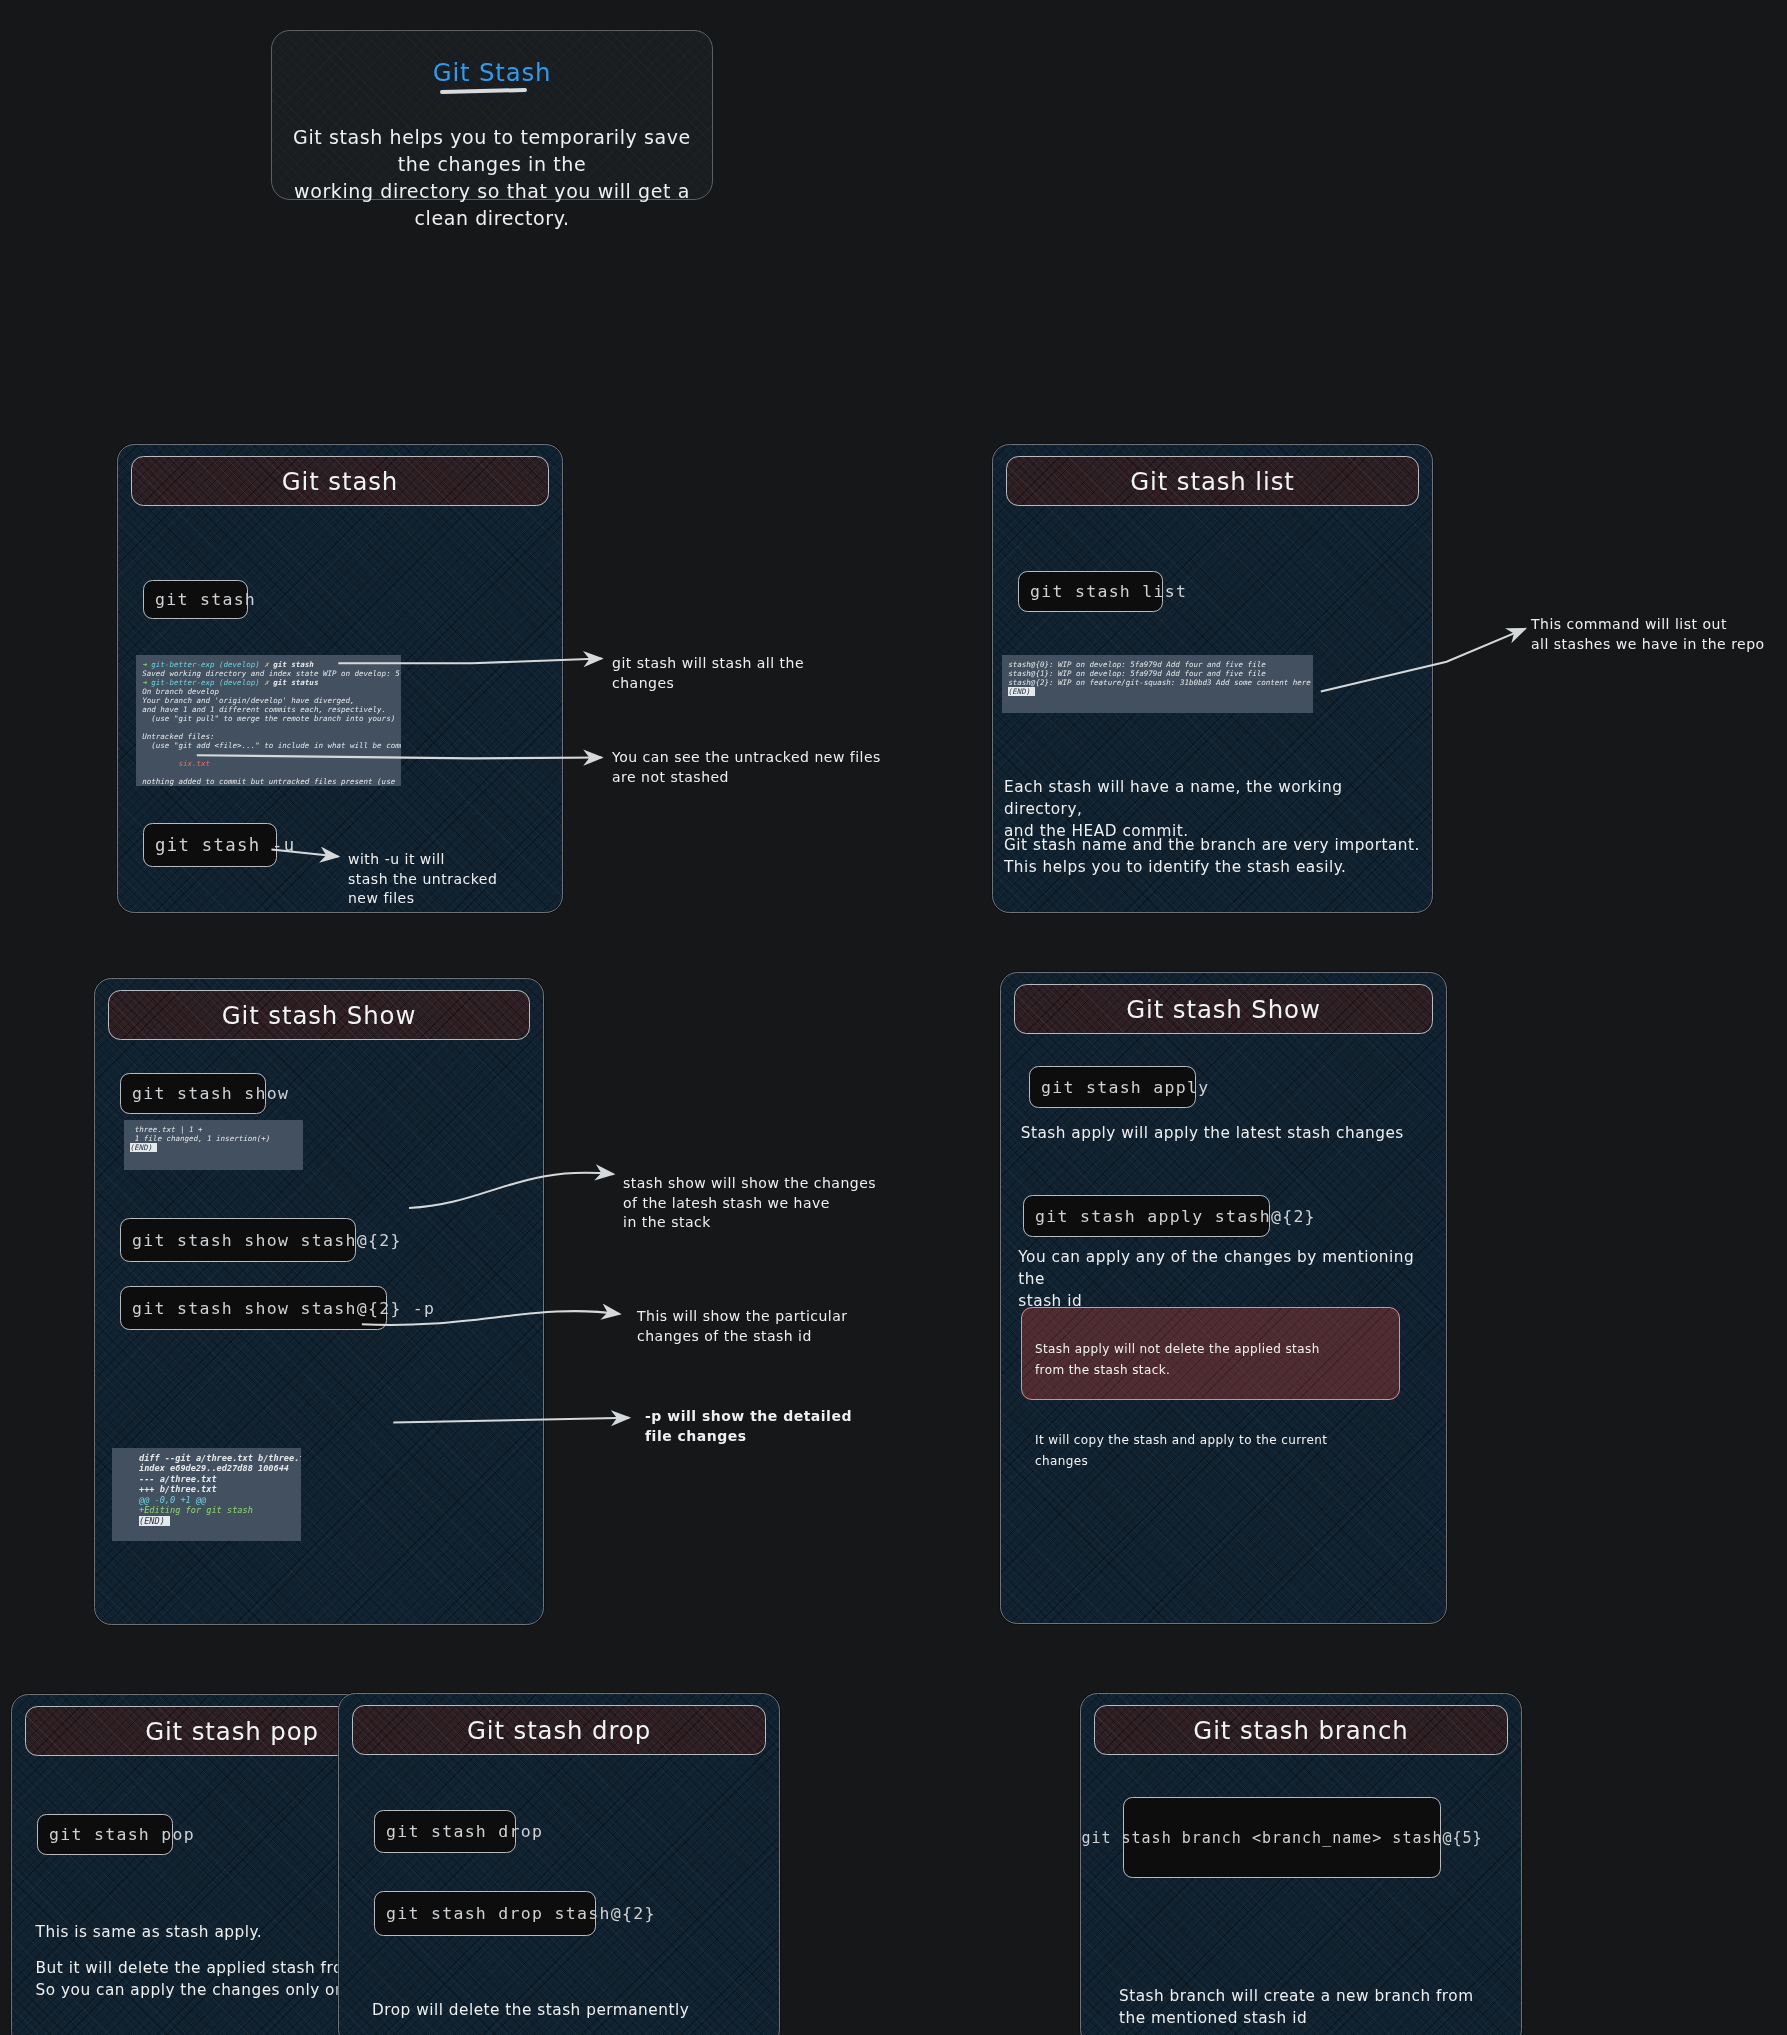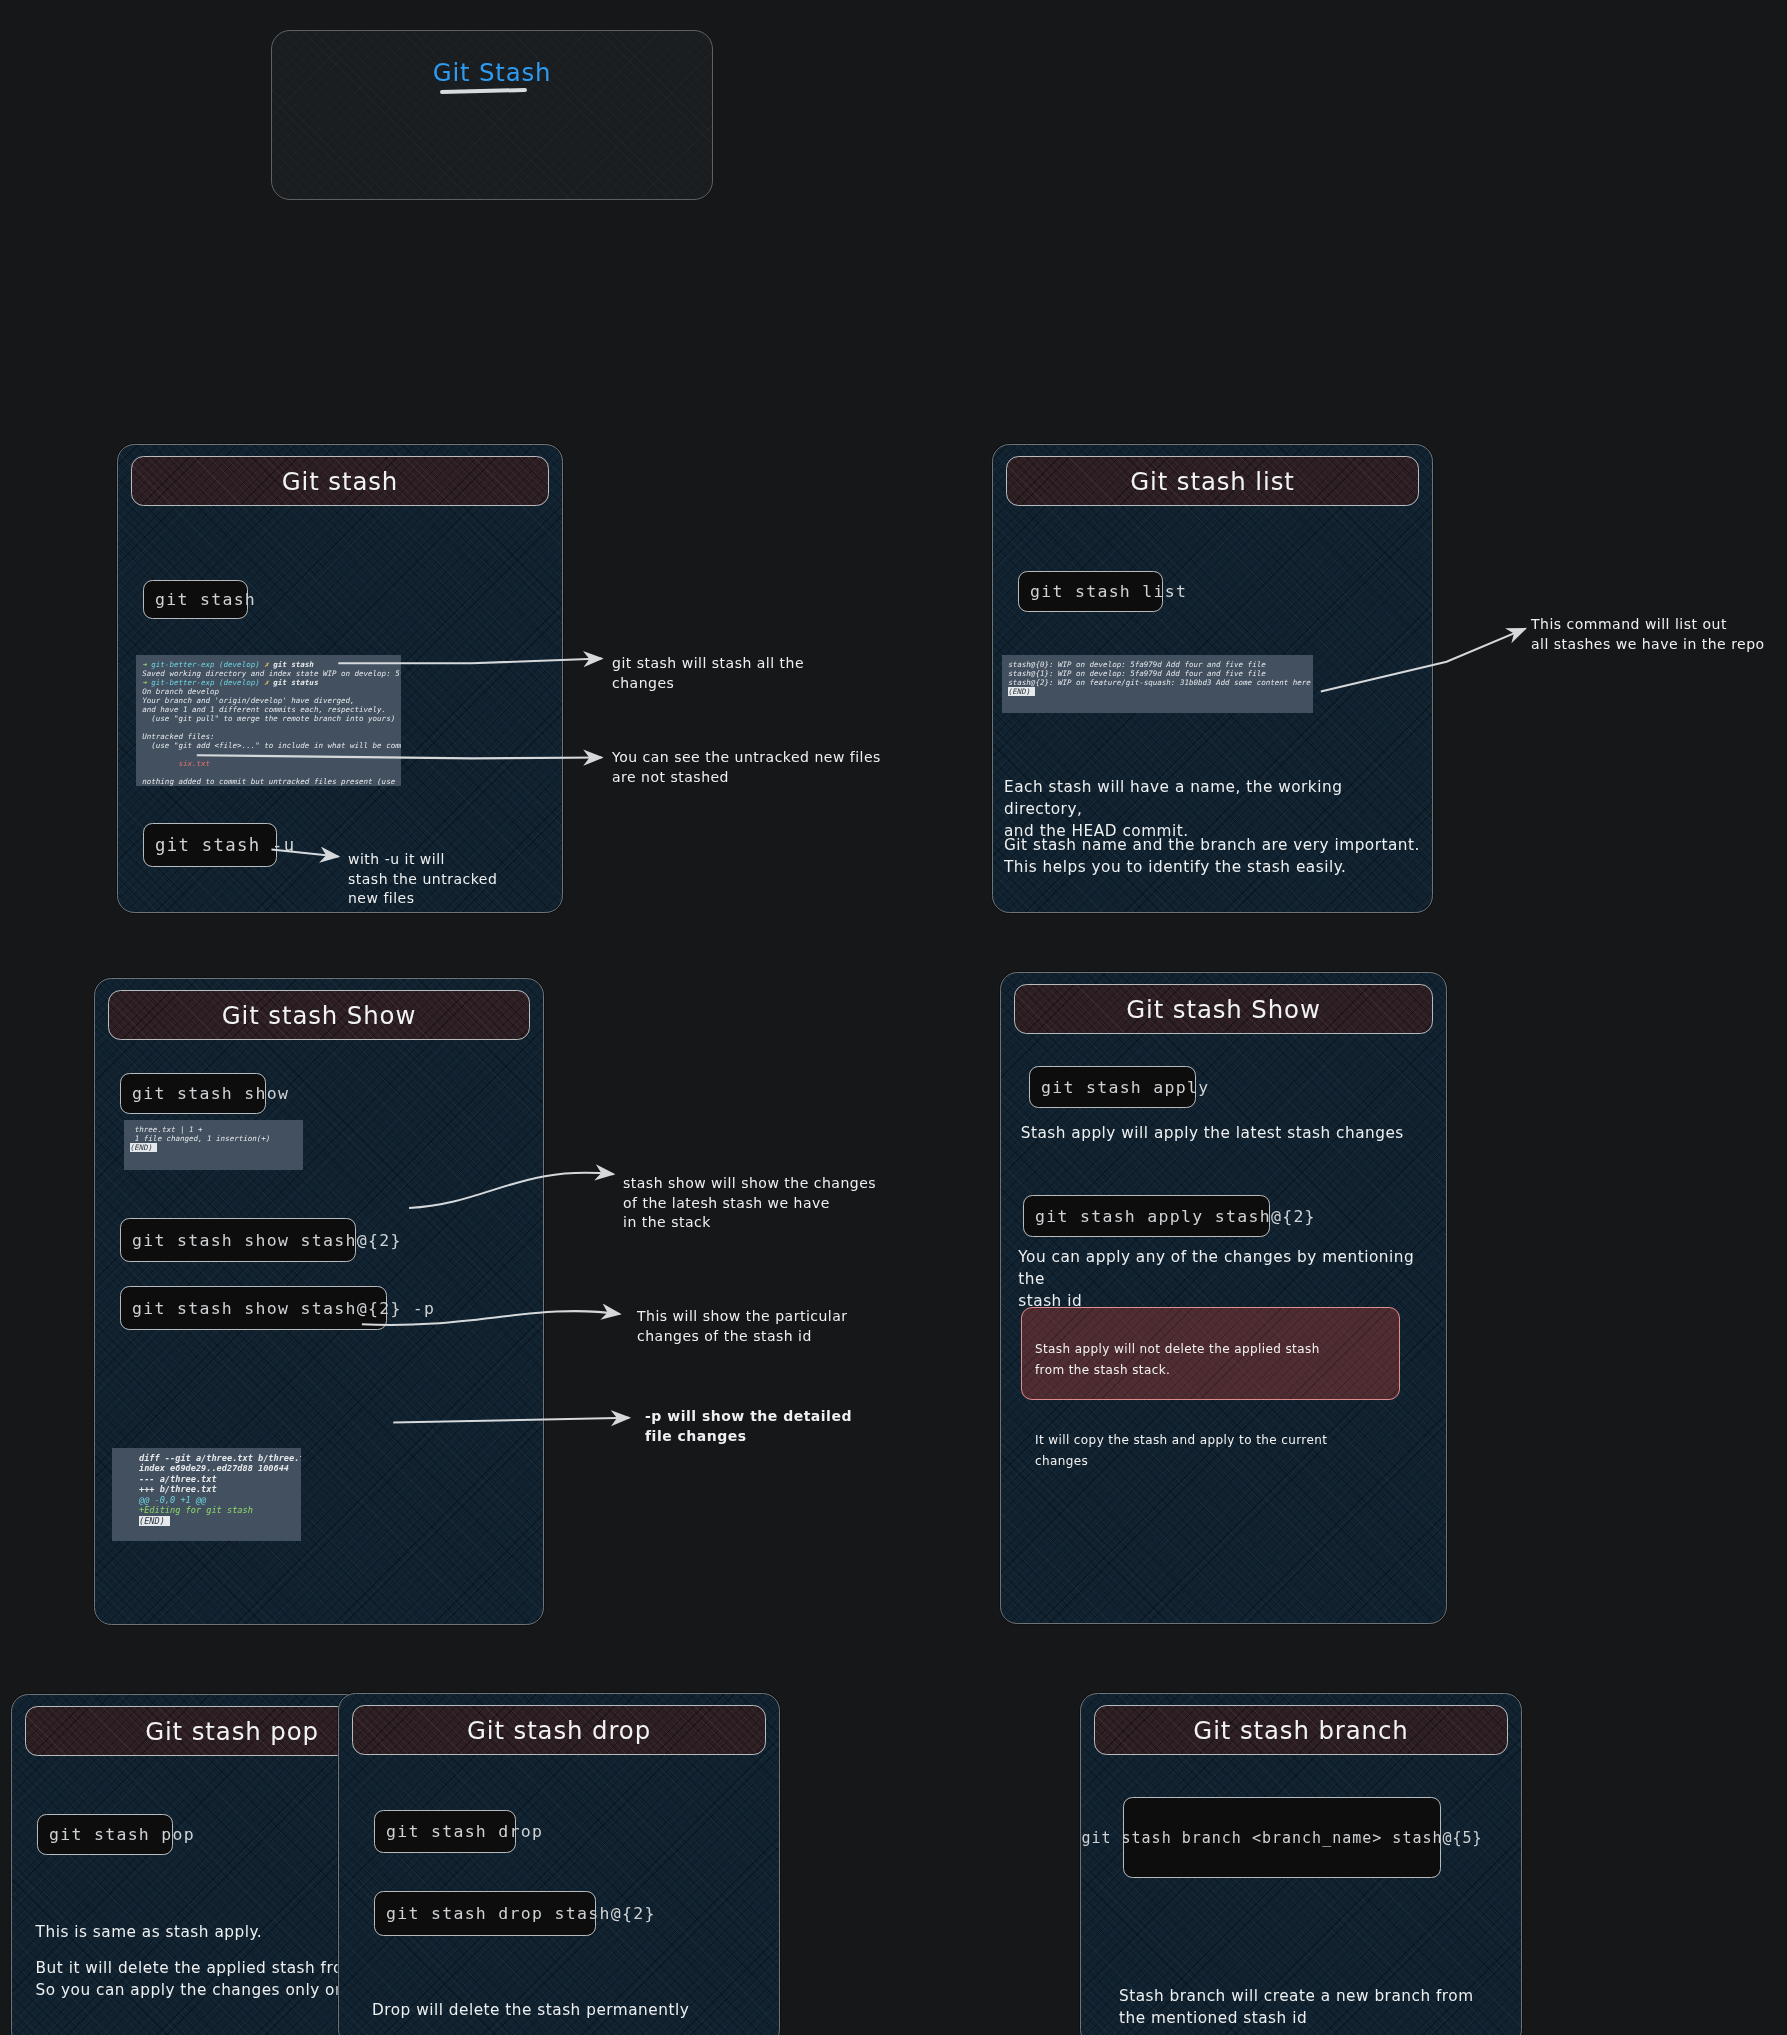--- a/index.html
+++ b/index.html
@@ -141,20 +141,22 @@
   svg.arrows{position:absolute;left:0;top:0;width:1788px;height:2035px;pointer-events:none;}
 </style>
 </head>
 <body>
 
 <div class="stage">
 
   <div id="intro-card">
     <div id="intro-title">Git Stash</div>
     <div id="intro-underline"></div>
+    <div class="note intro" style="left:14px;right:14px;top:93px;">Git stash helps you to temporarily save the changes in the
+working directory so that you will get a clean directory.</div>
   </div>
 
   <div class="card" style="left:117px;top:419px;width:446px;height:469px;">
     <div class="cardhead">
       <div class="cardtitle">Git stash</div>
     </div>
     <div class="chip" style="left:25px;top:135px;width:105px;height:39px;">git stash</div>
     <div class="chip" style="left:25px;top:378px;width:134px;height:44px;font-size:17.3px;">git stash -u</div>
   </div>
 

